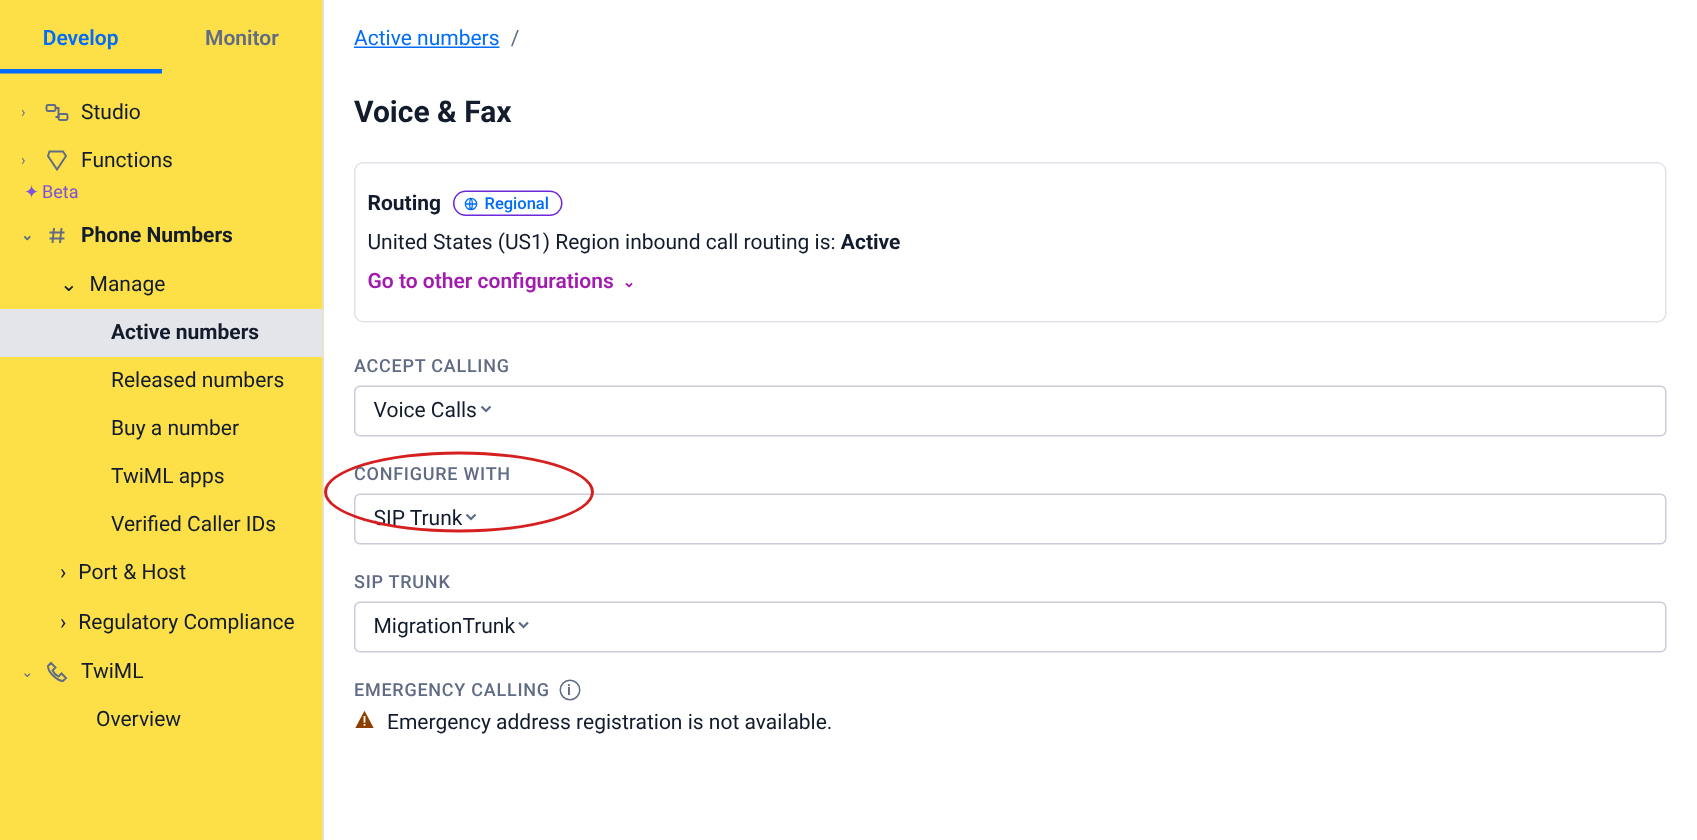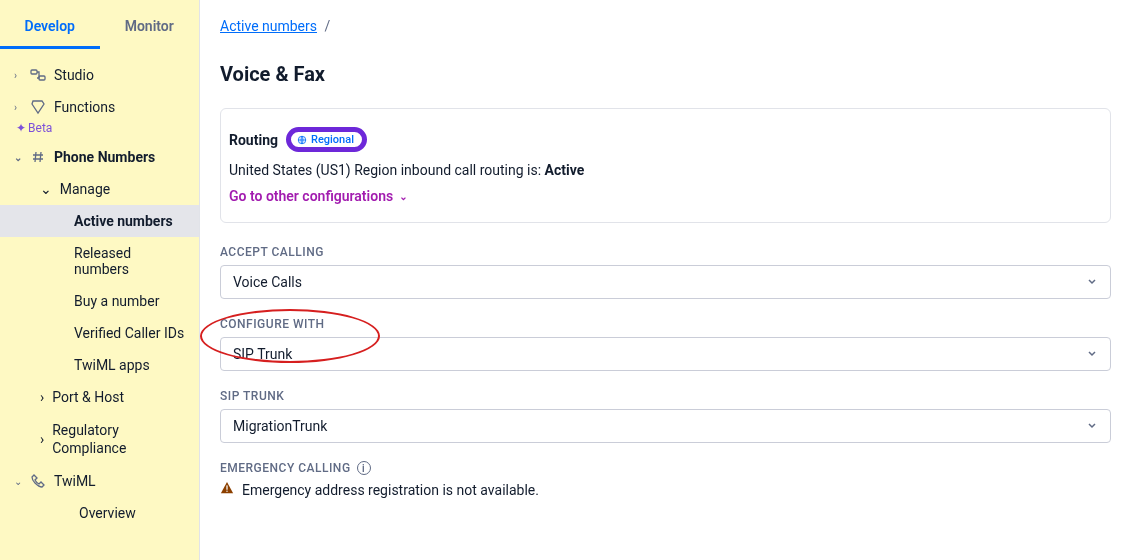--- a/index.html
+++ b/index.html
@@ -9,22 +9,22 @@
     color: #121C2D;
     background: #fff;
     width: 1131px;
     height: 560px;
     overflow: hidden;
     display: flex;
   }
 
   
   .sidebar {
-    width: 200px;
-    background: #fef9c3;
+    width: 216px;
+    background: #fde047;
     border-right: 1px solid #E1E3E9;
     height: 100%;
     overflow: hidden;
   }
   .tabs {
     display: flex;
     padding: 0;
   }
   .tab {
     flex: 1;
@@ -111,21 +111,21 @@
   .card {
     border: 1px solid #E1E3E9;
     border-radius: 6px;
     padding: 18px 8px;
     margin-bottom: 22px;
   }
   .routing-line { display:flex; align-items:center; gap:8px; margin-bottom:10px; }
   .routing-title { font-weight:700; font-size:14px; }
   .pill {
     display: inline-flex; align-items:center; gap:4px;
-    border: 5px solid #6d28d9;
+    border: 1px solid #6d28d9;
     color: #006DFA;
     font-size: 11px;
     padding: 1px 8px 1px 6px;
     border-radius: 999px;
     font-weight:500;
   }
   .pill svg { width:10px; height:10px; }
   .routing-desc { font-size:14px; margin-bottom:10px; }
   .routing-desc .bold { font-weight:700; }
   .link-blue { color:#a21caf; font-weight:600; font-size:14px; cursor:pointer; display:inline-flex; align-items:center; gap:6px; }
@@ -138,21 +138,21 @@
     font-weight:500;
     margin-bottom: 6px;
     display:flex; align-items:center; gap:6px;
   }
   .select {
     border: 1px solid #CACDD8;
     border-radius: 4px;
     padding: 8px 12px;
     font-size: 14px;
     display:flex;
-    justify-content:space-between;
+    justify-content:flex-start;
     align-items:center;
     margin-bottom: 18px;
     cursor:pointer;
     background:#fff;
   }
   .select-chev { color:#606B85; }
 
   .annot {
     position:absolute;
     border: 2px solid #D61F1F;
@@ -211,42 +211,42 @@
     </div>
 
     <div class="nav-level2">
       <span class="chev">⌄</span>
       <span>Manage</span>
     </div>
 
     <div class="nav-level3 active">Active numbers</div>
     <div class="nav-level3">Released numbers</div>
     <div class="nav-level3">Buy a number</div>
+    <div class="nav-level3">TwiML apps</div>
     <div class="nav-level3">Verified Caller IDs</div>
-    <div class="nav-level3">TwiML apps</div>
 
     <div class="nav-level2b">
       <span class="chev">›</span>
       <span>Port &amp; Host</span>
     </div>
     <div class="nav-level2b">
       <span class="chev">›</span>
       <span style="line-height:1.3;">Regulatory Compliance</span>
     </div>
 
     <div class="nav-item">
       <span class="chev">⌄</span>
       <span class="icon">
         <svg viewBox="0 0 16 16" width="16" height="16" fill="none" stroke="currentColor" stroke-width="1.3">
             <path d="M4 2l3 3-2 2c1 2 2 3 4 4l2-2 3 3-2 2c-1 0-4-1-7-4S2 5 2 4z"></path>
           </svg>
       </span>
       <span>TwiML</span>
     </div>
-    <div class="nav-level3" style="padding-left:64px;margin-left:15px;">Overview</div>
+    <div class="nav-level3" style="padding-left:64px;">Overview</div>
 
   </div>
 </div>
 
 <div class="main">
   <div class="breadcrumb">
     <a>Active numbers</a>
     <span class="sep">/</span>
   </div>
 

